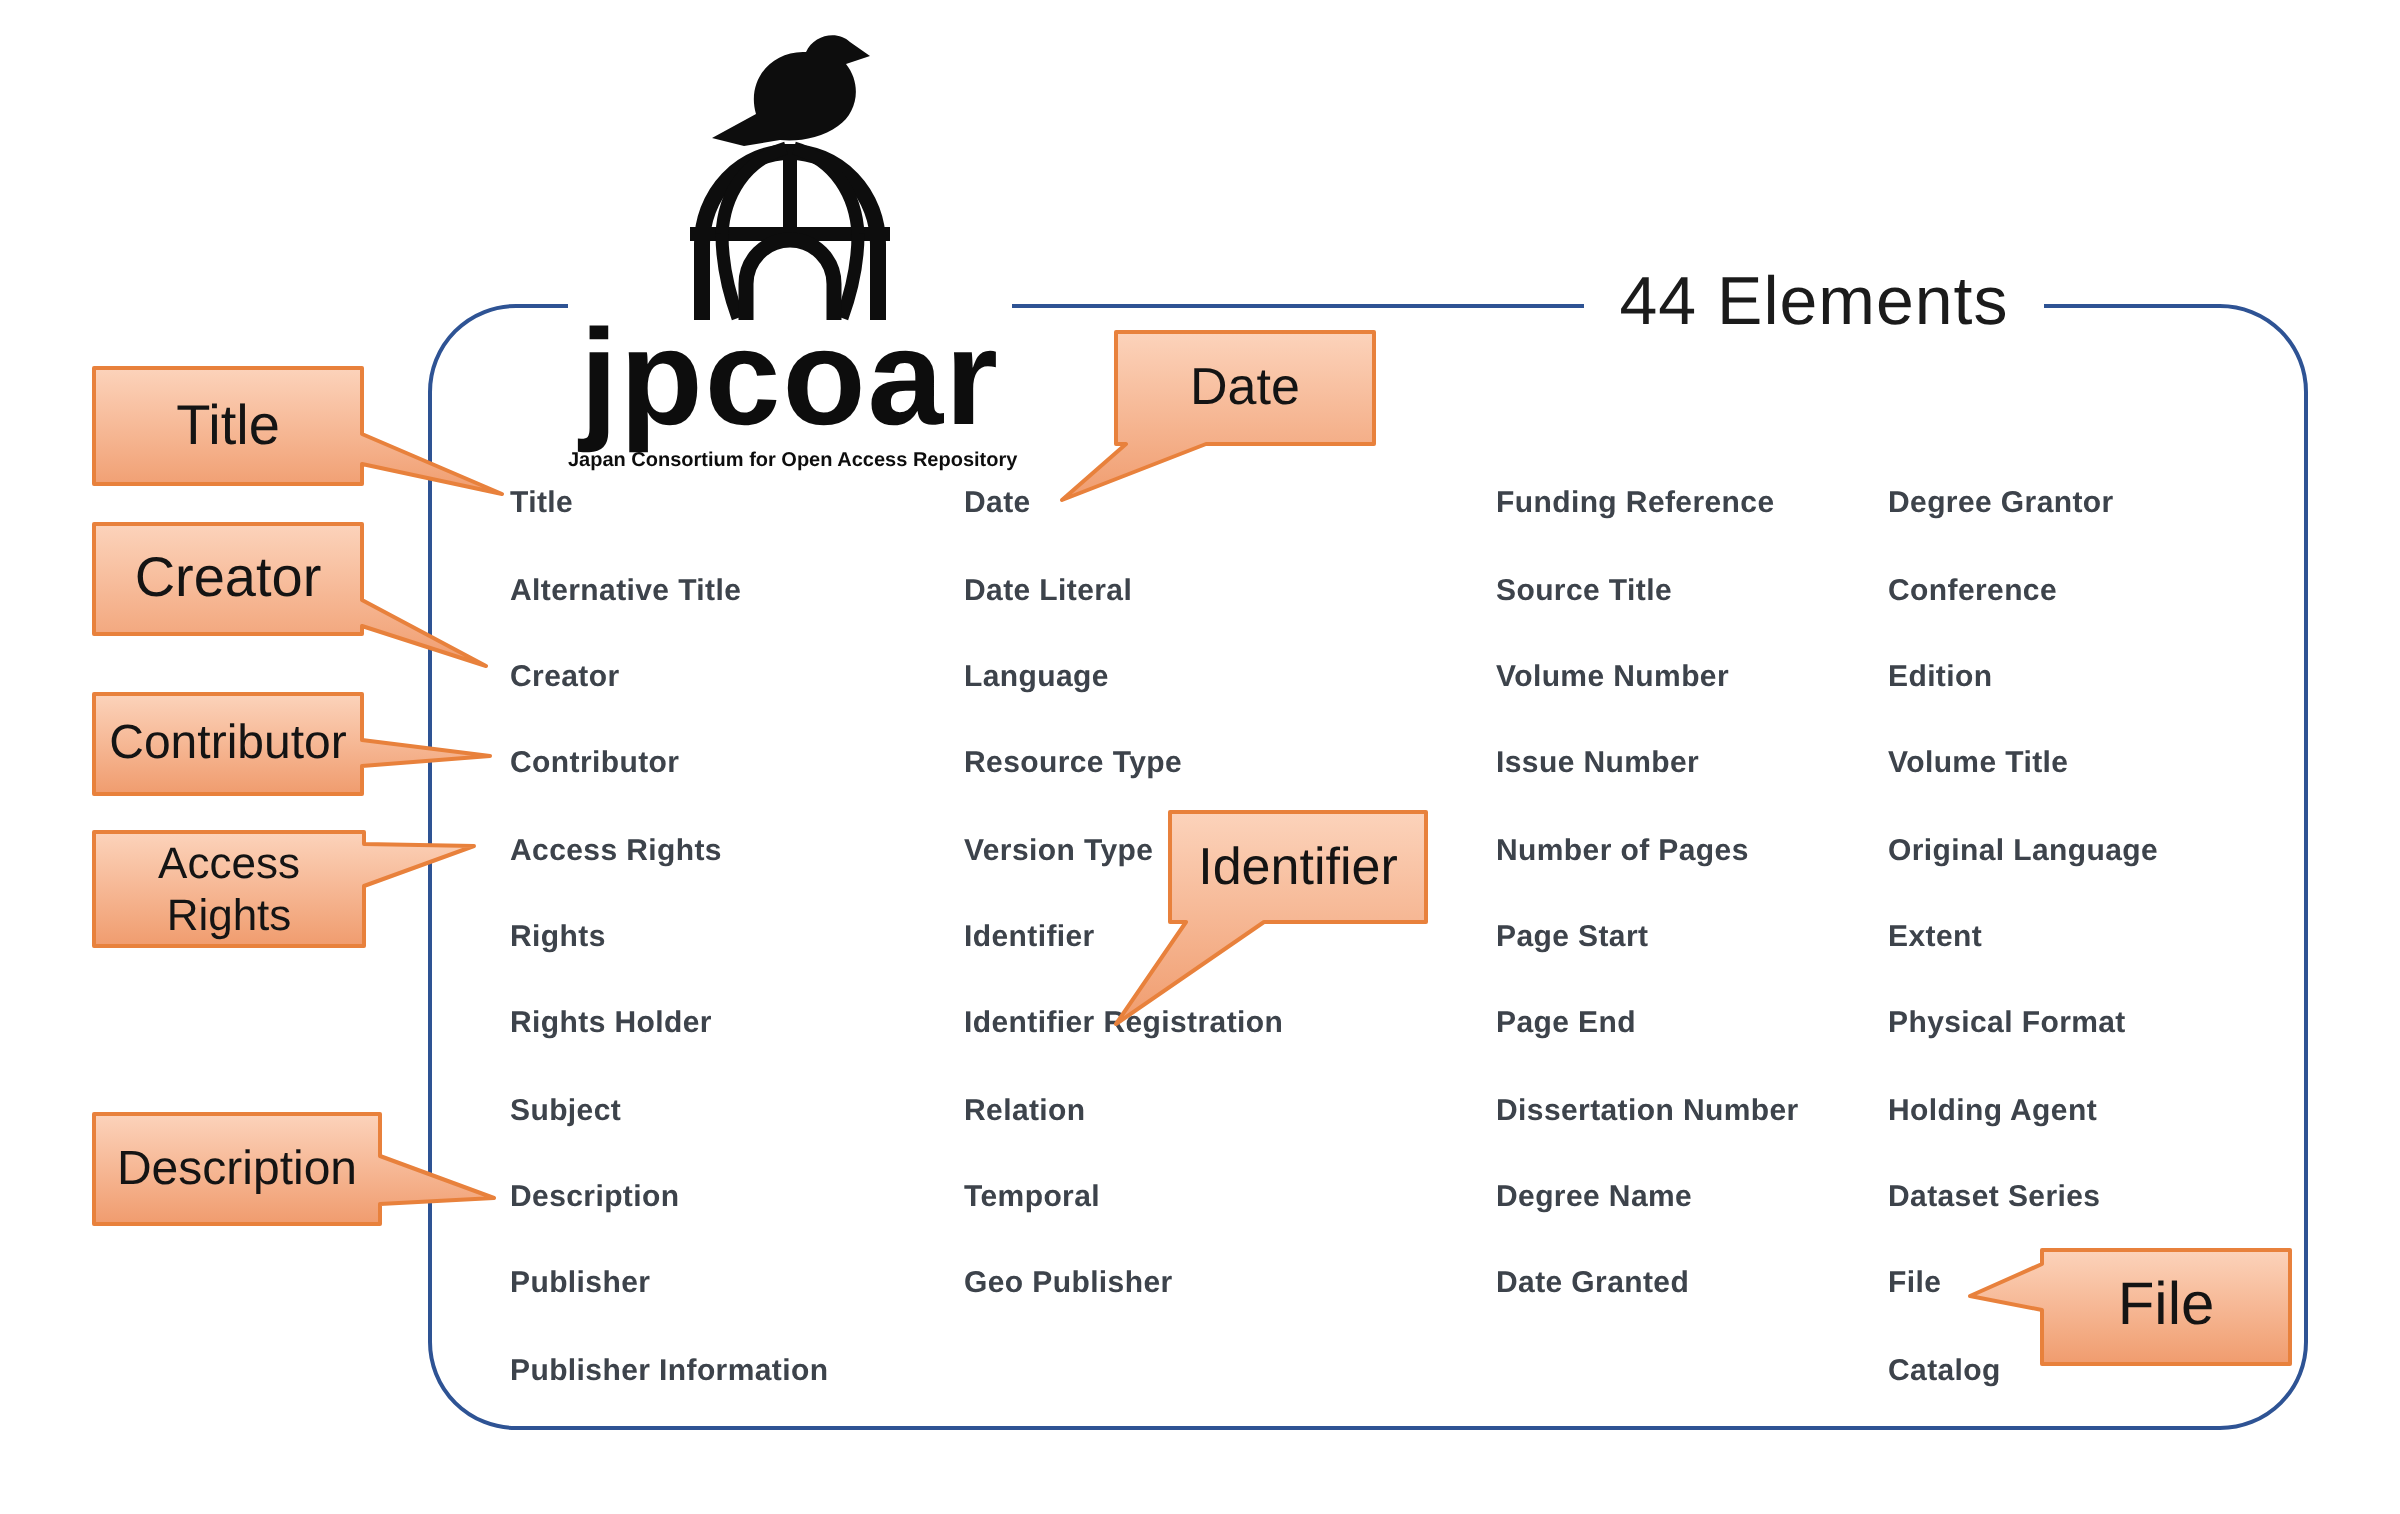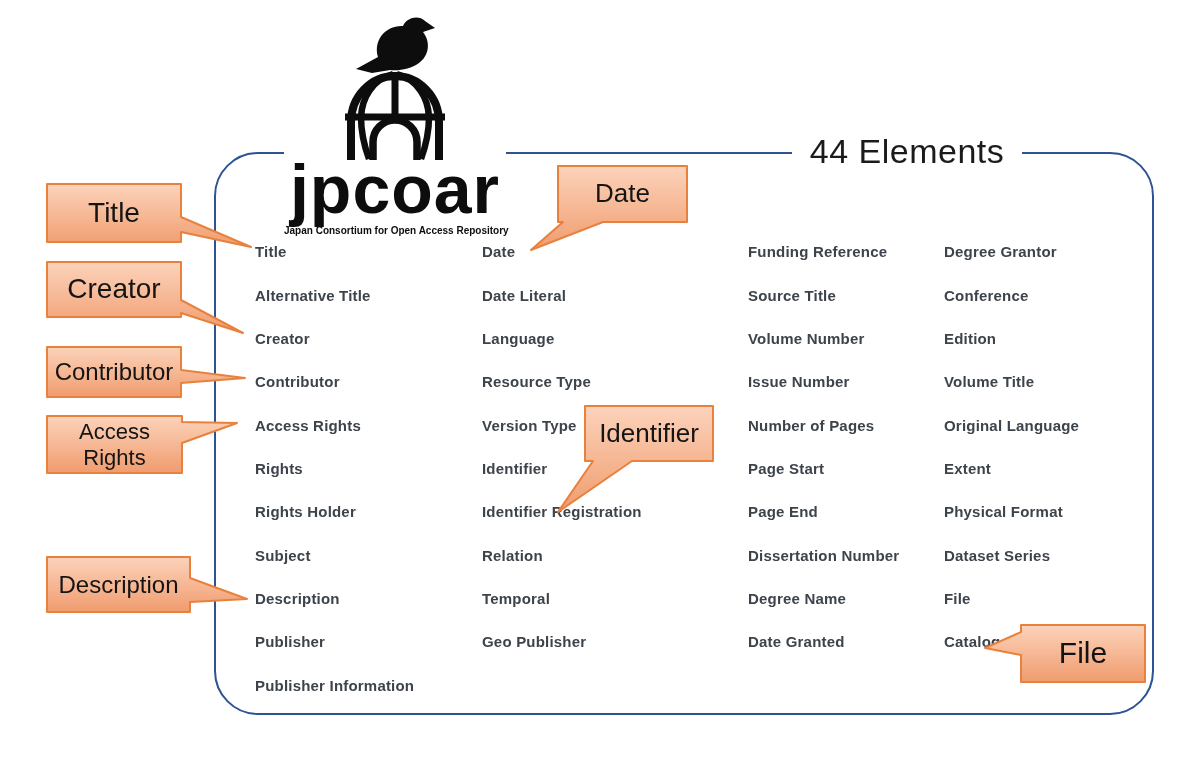--- a/index.html
+++ b/index.html
@@ -134,20 +134,21 @@
     <div class="list-item">Date Granted</div>
   </div>
 <div class="col col-4">
     <div class="list-item">Degree Grantor</div>
     <div class="list-item">Conference</div>
     <div class="list-item">Edition</div>
     <div class="list-item">Volume Title</div>
     <div class="list-item">Original Language</div>
     <div class="list-item">Extent</div>
     <div class="list-item">Physical Format</div>
+    <div class="list-item">Holding Agent</div>
     <div class="list-item">Dataset Series</div>
     <div class="list-item">File</div>
     <div class="list-item">Catalog</div>
   </div>
 
 <div class="callout" style="left:46px;top:183px;">
   <svg width="210" height="68">
     <path d="M1,1 L135,1 L135,34 L205,64 L135,49 L135,59 L1,59 Z" fill="url(#co-grad)" stroke="#e8813c" stroke-width="2" stroke-linejoin="round"></path>
   </svg>
 </div>

